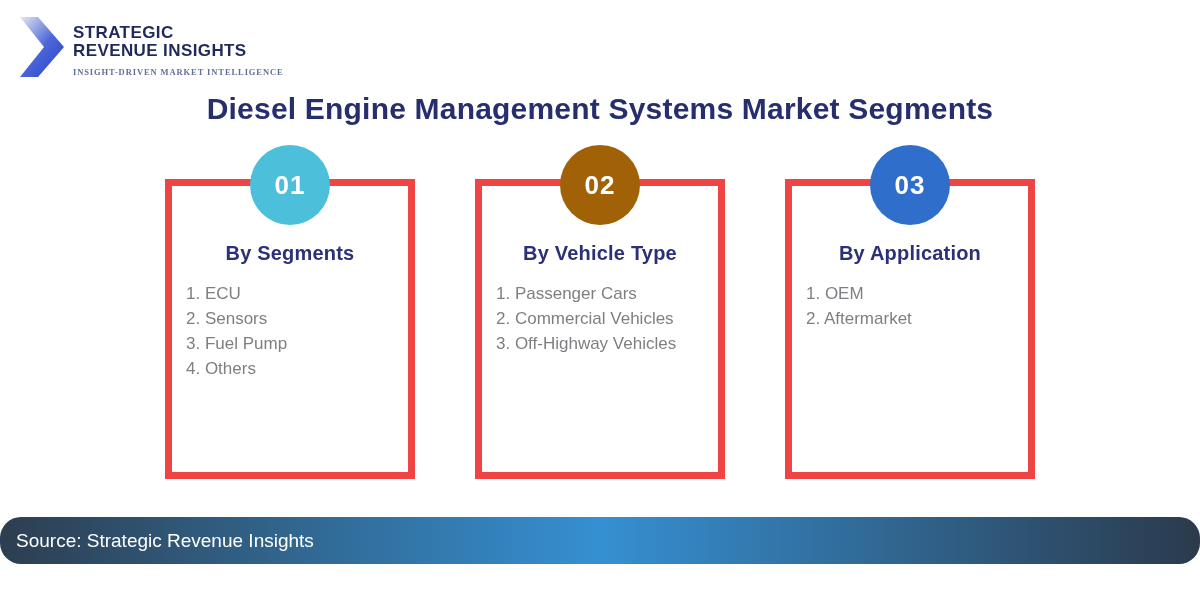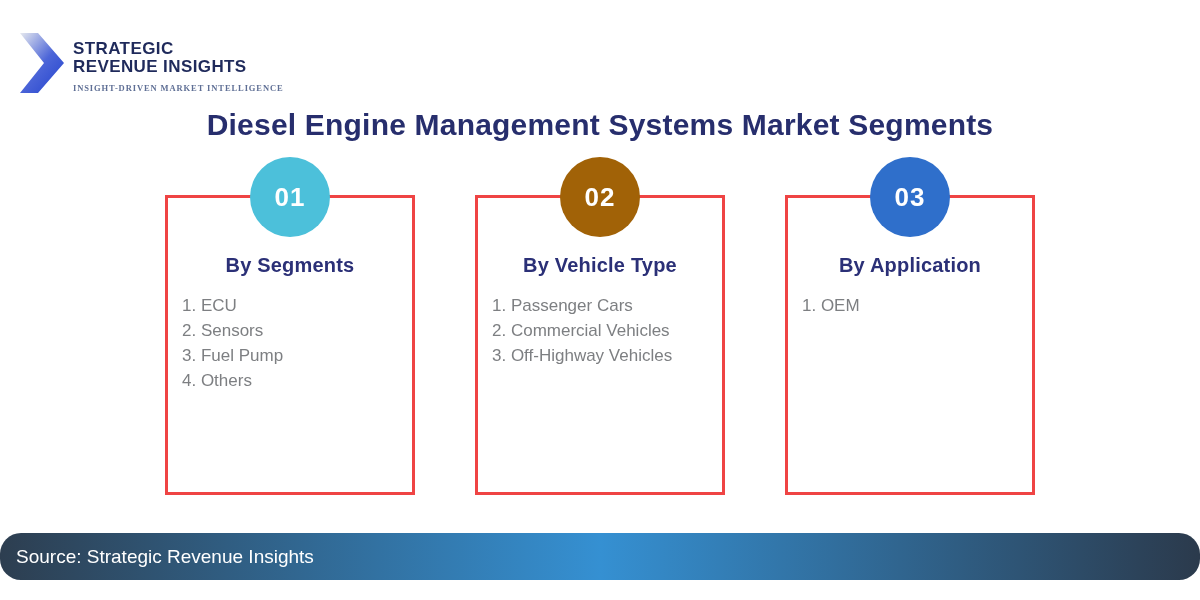--- a/index.html
+++ b/index.html
@@ -1,34 +1,34 @@
 <!DOCTYPE html>
 <html><head>
 <meta charset="utf-8">
 <style>
   * { margin:0; padding:0; box-sizing:border-box; }
   html,body { background:#ffffff; }
   body { font-family:"Liberation Sans", sans-serif; }
-  .page { position:relative; width:1200px; height:564px; background:#ffffff; overflow:hidden;margin-top:16px; }
+  .page { position:relative; width:1200px; height:564px; background:#ffffff; overflow:hidden; }
 
   
   .logo { position:absolute; top:16px; left:20px; display:flex; align-items:flex-start; }
   .logo-mark { width:44px; height:62px; margin-right:9px; }
   .logo-text { padding-top:8px; }
   .logo-line { font-size:17px; font-weight:bold; color:#1f2a5b; letter-spacing:0.4px; line-height:18px; }
   .logo-tagline { margin-top:7px; font-size:8.5px; color:#5f6f95; letter-spacing:0.9px; font-weight:bold;font-family:Liberation Serif, serif; }
 
   
   .title { position:absolute; top:92px; left:0; width:100%; text-align:center;
            font-size:30px; font-weight:bold; color:#272e6d; letter-spacing:0.2px; }
 
   
   .cards { position:absolute; top:179px; left:165px; display:flex; gap:60px; }
   .card { position:relative; width:250px; height:300px; background:#ffffff;
-          border:3px solid #ef4444; }
+          border:7px solid #ef4444; }
   .badge { position:absolute; top:-41px; left:50%; transform:translateX(-50%);
            width:80px; height:80px; border-radius:50%;
            display:flex; align-items:center; justify-content:center;
            color:#ffffff; font-size:26px; font-weight:bold; letter-spacing:1px; }
   .card-heading { margin-top:56px; text-align:center; font-size:20px; font-weight:bold;
                   color:#2b3077; letter-spacing:0.2px; }
   .card-list { list-style:none; margin:16px 0 0 14px; }
   .card-list li { font-size:17px; line-height:25px; color:#7d7f82; }
 
   
@@ -83,20 +83,21 @@
         <li>2. Commercial Vehicles</li>
         <li>3. Off-Highway Vehicles</li>
       </ul>
     </div>
 
     <div class="card">
       <div class="badge" style="background: rgb(47, 111, 203);">03</div>
       <div class="card-heading">By Application</div>
       <ul class="card-list">
         <li>1. OEM</li>
+        <li>2. Aftermarket</li>
       </ul>
     </div>
 
   </div>
 
   <div class="footer">
     <div>Source: Strategic Revenue Insights</div>
   </div>
 
 </div>

